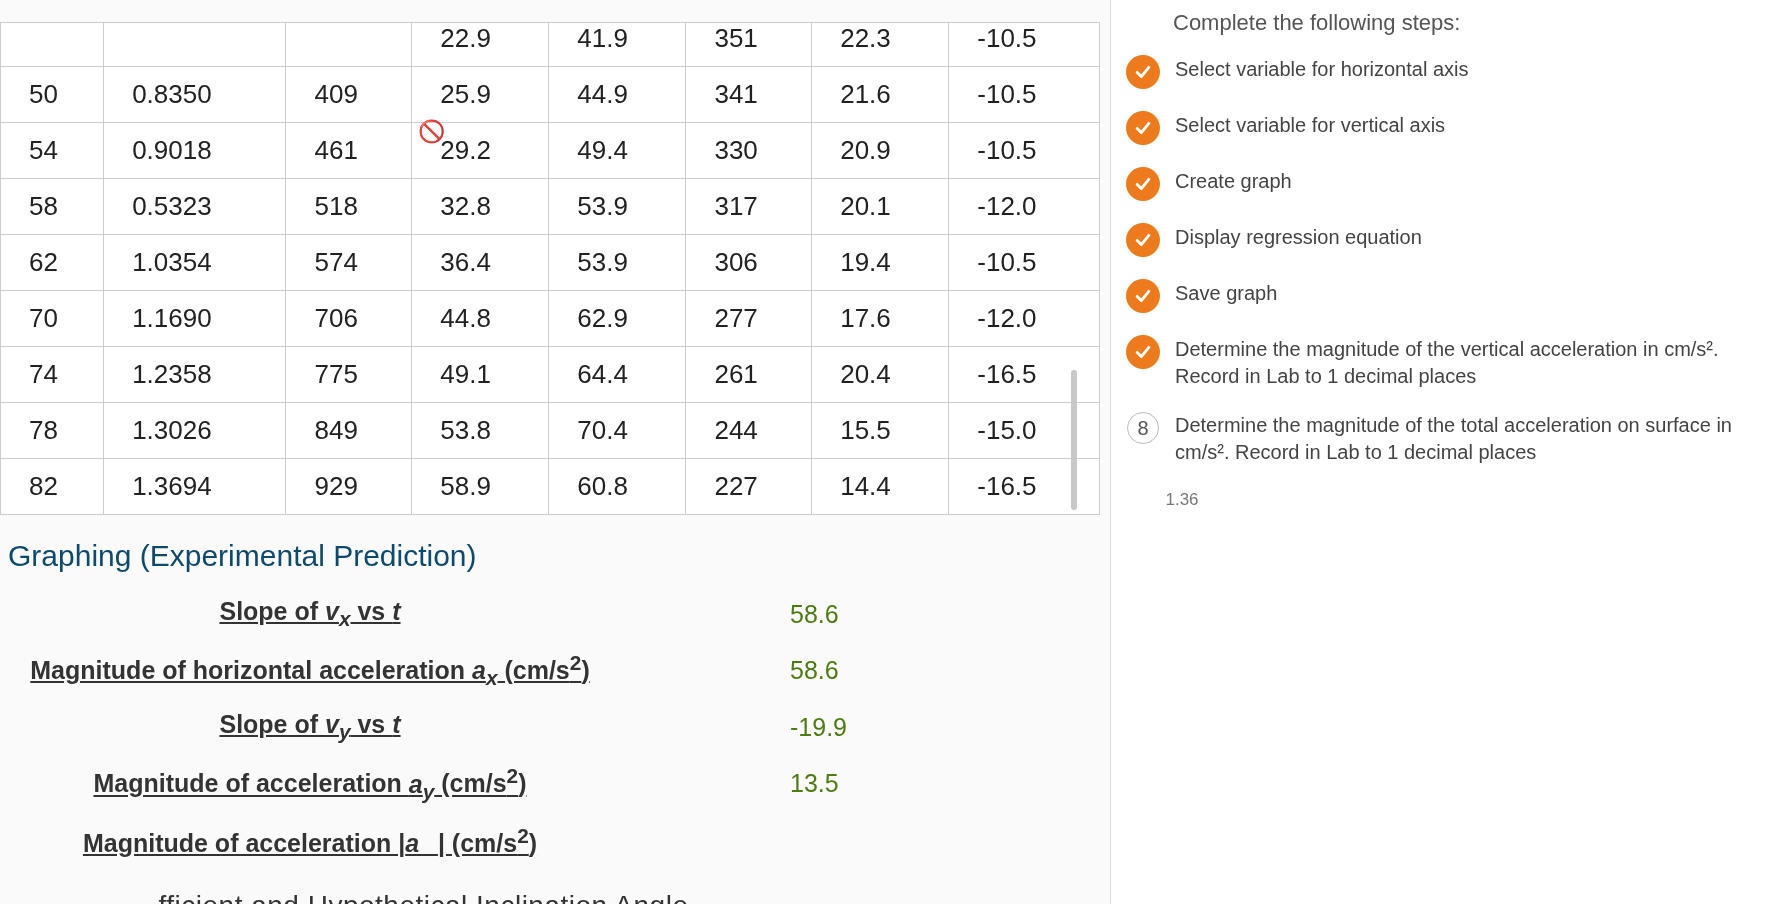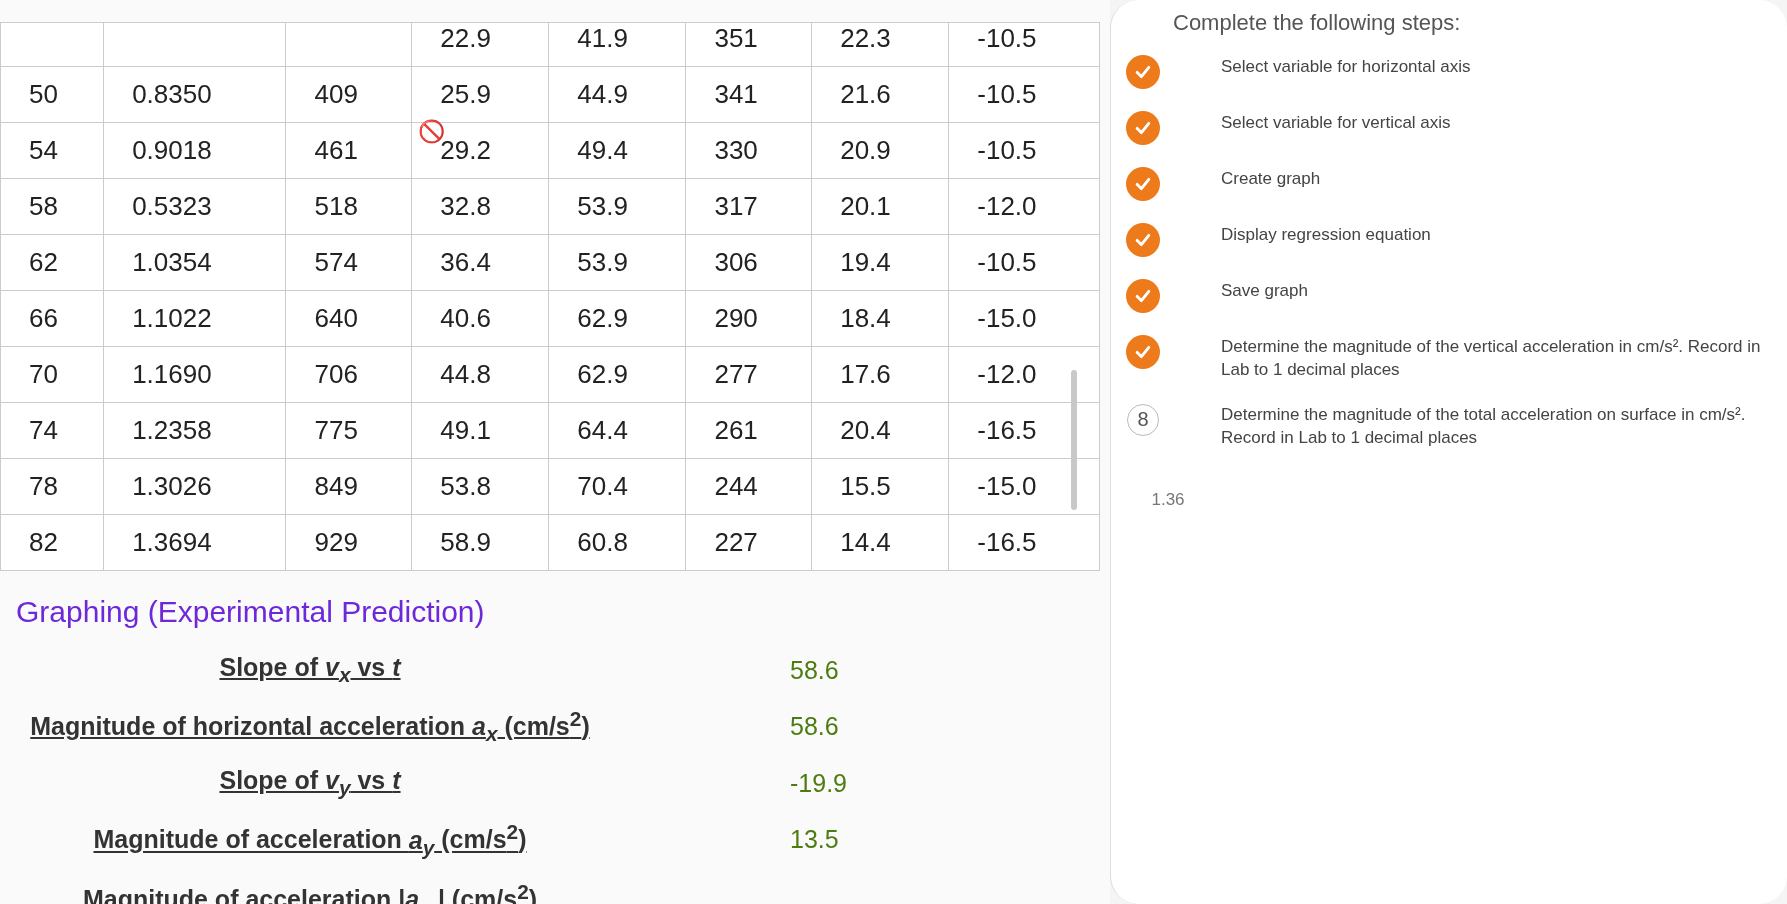--- a/index.html
+++ b/index.html
@@ -17,21 +17,20 @@
     background: #fafafa;
     padding: 0 10px 0 0;
     overflow: hidden;
   }
   .sidebar {
     flex: 1;
     background: #fff;
     border-left: 1px solid #ddd;
     padding: 8px 14px 0 14px;
     position: relative;
-    border-radius: 28px;
   }
   table.data {
     width: 100%;
     border-collapse: collapse;
     font-size: 26px;
     color: #222;
     margin-top: 22px;
   }
   table.data td {
     border: 1px solid #ccc;
@@ -40,22 +39,22 @@
     background: #fff;
     vertical-align: middle;
     height: 48px;
   }
   table.data tr:first-child td {
     padding-top: 0;
     height: 26px;
   }
   .section-heading {
     font-size: 30px;
-    color: #6d28d9;
-    padding: 24px 0 14px 16px;
+    color: #0c4a6e;
+    padding: 24px 0 14px 8px;
     font-weight: 400;
   }
   table.summary {
     border-collapse: collapse;
     width: 100%;
     font-size: 25px;
   }
   table.summary td.label {
     text-align: center;
     padding: 10px 16px;
@@ -110,30 +109,29 @@
     background: #fff;
     border: 1px solid #bbb;
     color: #555;
     font-size: 20px;
     display: flex;
     align-items: center;
     justify-content: center;
     font-weight: 500;
   }
   .step .label {
-    font-size: 17px;
+    font-size: 20px;
     color: #444;
     line-height: 1.35;
     padding-top: 2px;
-    margin-left: 46px;
   }
   .slider-area {
     position: absolute;
     top: 490px;
-    left: 2px;
+    left: 16px;
     width: 110px;
     font-size: 17px;
     color: #777;
     text-align: center;
   }
   .slider-track {
     position: absolute;
     top: 370px;
     left: -40px;
     width: 6px;
@@ -197,30 +195,20 @@
           <td>62</td>
           <td>1.0354</td>
           <td>574</td>
           <td>36.4</td>
           <td>53.9</td>
           <td>306</td>
           <td>19.4</td>
           <td>-10.5</td>
         </tr>
         <tr>
-          <td>66</td>
-          <td>1.1022</td>
-          <td>640</td>
-          <td>40.6</td>
-          <td>62.9</td>
-          <td>290</td>
-          <td>18.4</td>
-          <td>-15.0</td>
-        </tr>
-        <tr>
           <td>70</td>
           <td>1.1690</td>
           <td>706</td>
           <td>44.8</td>
           <td>62.9</td>
           <td>277</td>
           <td>17.6</td>
           <td>-12.0</td>
         </tr>
         <tr>

